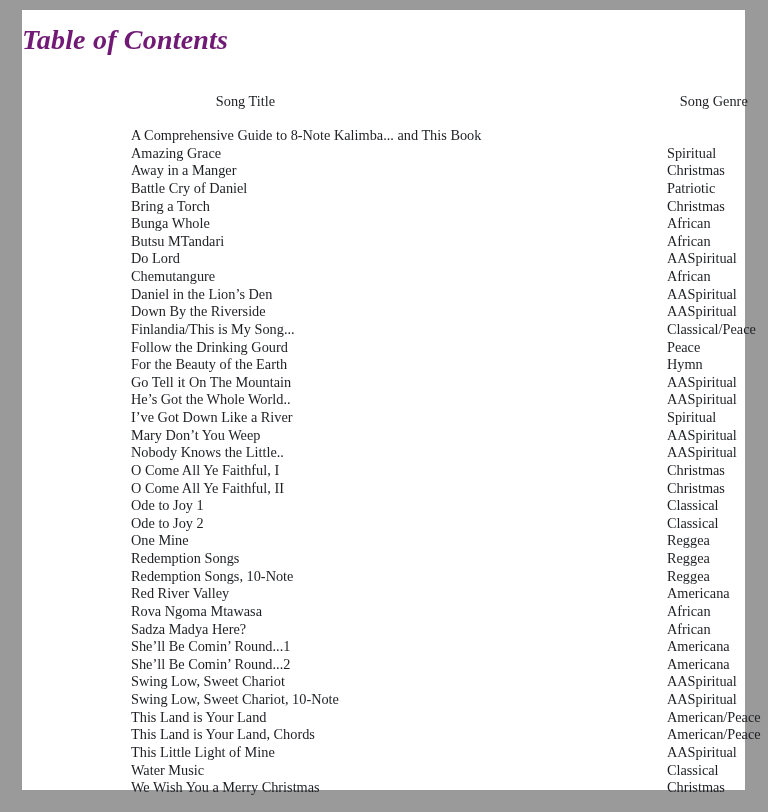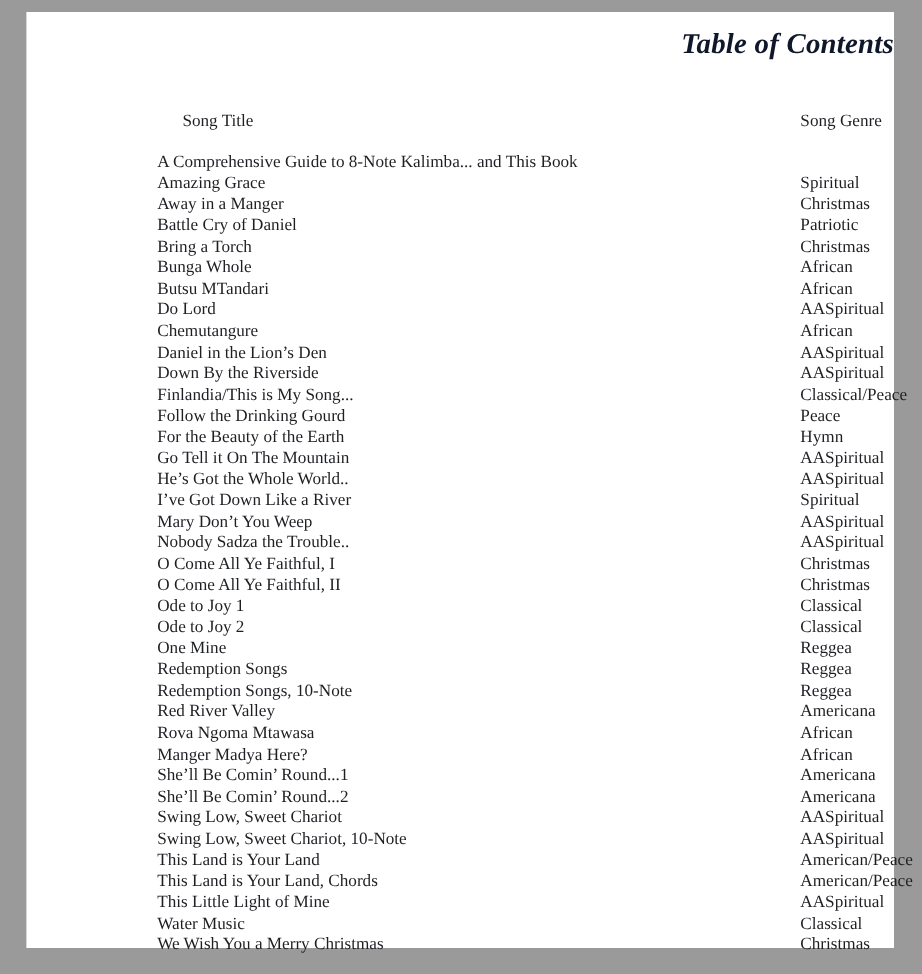--- a/index.html
+++ b/index.html
@@ -19,25 +19,25 @@
     top: 10px;
     width: 723px;
     height: 780px;
     background: #ffffff;
   }
   #doc-title {
     position: absolute;
     left: 0;
     top: 14px;
     width: 723px;
-    text-align: right;
-    font-size: 24px;
+    text-align: left;
+    font-size: 28px;
     font-weight: bold;
     font-style: italic;
-    color: #0f172a;
+    color: #701a75;
     letter-spacing: 0.2px;
   }
   #toc-table {
     position: absolute;
     left: 0;
     top: 74px;
     width: 723px;
     border-collapse: collapse;
   }
   #toc-table th,
@@ -47,20 +47,21 @@
     color: #1d1f23;
     font-size: 14.3px;
     line-height: 17.62px;
     white-space: nowrap;
     vertical-align: baseline;
   }
   #toc-table thead th {
     height: 34px;
     vertical-align: top;
     padding-top: 9px;
+    text-align: center;
   }
   .col-title   { width: 219px; padding-left: 109px !important; text-align: left; }
   .col-genre   { width: 128px; padding-left: 328px !important; text-align: left; }
   .col-diff    { width: 126px; text-align: left; }
 
   thead .col-title { padding-left: 130px !important; }
   thead .col-genre { padding-left: 328px !important; }
   thead .col-diff  { padding-left: 22px !important; }
 
   tbody .col-diff  { padding-left: 47px !important; }
@@ -166,21 +167,21 @@
           <td class="col-title">I’ve Got Down Like a River</td>
           <td class="col-genre">Spiritual</td>
           <td class="col-diff">3</td>
         </tr>
         <tr>
           <td class="col-title">Mary Don’t You Weep</td>
           <td class="col-genre">AASpiritual</td>
           <td class="col-diff">1</td>
         </tr>
         <tr>
-          <td class="col-title">Nobody Sadza the Trouble..</td>
+          <td class="col-title">Nobody Knows the Little..</td>
           <td class="col-genre">AASpiritual</td>
           <td class="col-diff">2</td>
         </tr>
         <tr>
           <td class="col-title">O Come All Ye Faithful, I</td>
           <td class="col-genre">Christmas</td>
           <td class="col-diff">3</td>
         </tr>
         <tr>
           <td class="col-title">O Come All Ye Faithful, II</td>
@@ -216,21 +217,21 @@
           <td class="col-title">Red River Valley</td>
           <td class="col-genre">Americana</td>
           <td class="col-diff">2</td>
         </tr>
         <tr>
           <td class="col-title">Rova Ngoma Mtawasa</td>
           <td class="col-genre">African</td>
           <td class="col-diff">3</td>
         </tr>
         <tr>
-          <td class="col-title">Manger Madya Here?</td>
+          <td class="col-title">Sadza Madya Here?</td>
           <td class="col-genre">African</td>
           <td class="col-diff">3</td>
         </tr>
         <tr>
           <td class="col-title">She’ll Be Comin’ Round...1</td>
           <td class="col-genre">Americana</td>
           <td class="col-diff">1</td>
         </tr>
         <tr>
           <td class="col-title">She’ll Be Comin’ Round...2</td>

